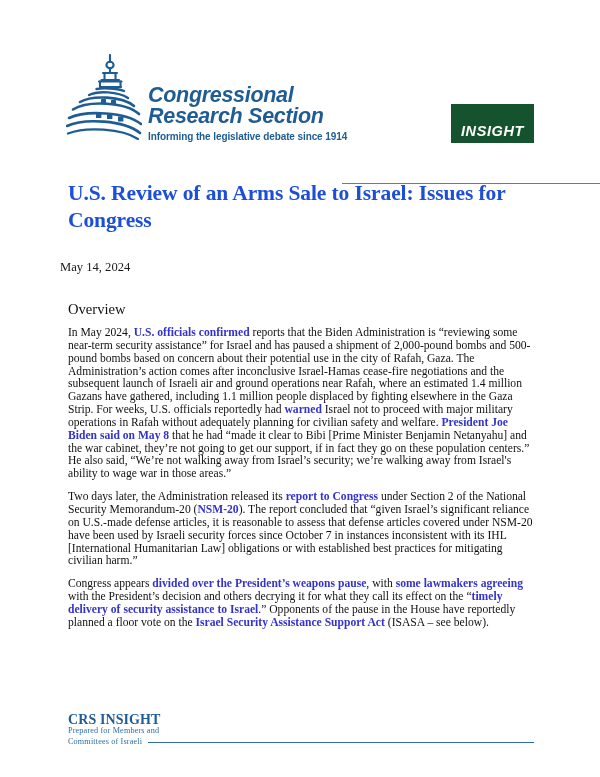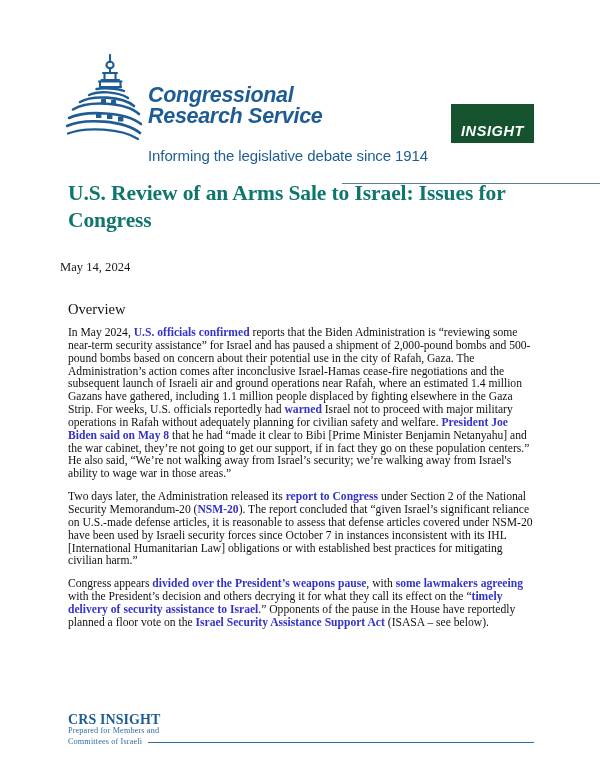--- a/index.html
+++ b/index.html
@@ -52,24 +52,24 @@
     font-family: "Liberation Sans", "DejaVu Sans", sans-serif;
     font-weight: bold;
     font-style: italic;
     font-size: 21.5px;
     line-height: 21px;
     letter-spacing: -0.3px;
     color: #1F5C94;
   }
   .tagline {
     font-family: "Liberation Sans", "DejaVu Sans", sans-serif;
-    font-size: 15px;
-    font-weight: 400;
+    font-size: 10px;
+    font-weight: 700;
     color: #1F5C94;
-    margin-top: 20px;
+    margin-top: 4px;
     letter-spacing: -0.1px;
     white-space: nowrap;
   }
   .rule-top {
     position: absolute;
     left: 276px;
     top: 131px;
     width: 258px;
     height: 0;
     border-top: 1.5px solid #5C7F9E;
@@ -92,21 +92,21 @@
   
   .doc-title {
     position: absolute;
     left: 68px;
     top: 180px;
     width: 470px;
     font-family: "Liberation Serif", "DejaVu Serif", serif;
     font-weight: bold;
     font-size: 21.5px;
     line-height: 27px;
-    color: #0f766e;
+    color: #1d4ed8;
     letter-spacing: -0.1px;
   }
   .doc-date {
     position: absolute;
     left: 60px;
     top: 260px;
     font-size: 12.6px;
     color: #1a1a1a;
   }
 
@@ -237,21 +237,21 @@
           <rect x="35" y="45" width="5" height="4.2" rx="0.6"></rect>
           <rect x="45" y="46" width="5" height="4.2" rx="0.6"></rect>
           <rect x="30" y="59" width="5.4" height="5" rx="0.6"></rect>
           <rect x="41" y="60" width="5.4" height="5" rx="0.6"></rect>
           <rect x="52" y="62.5" width="5.4" height="5" rx="0.6"></rect>
         </g>
       </svg>
 
       <div class="wordmark">
         <div class="wordmark-line">Congressional</div>
-        <div class="wordmark-line">Research Service</div>
+        <div class="wordmark-line">Research Section</div>
         <div class="tagline">Informing the legislative debate since 1914</div>
       </div>
     </div>
 
     <div class="rule-top"></div>
 
     <div class="insight-badge">INSIGHT</div>
   </div>
 
   <div class="doc-title">U.S. Review of an Arms Sale to Israel: Issues for Congress</div>

